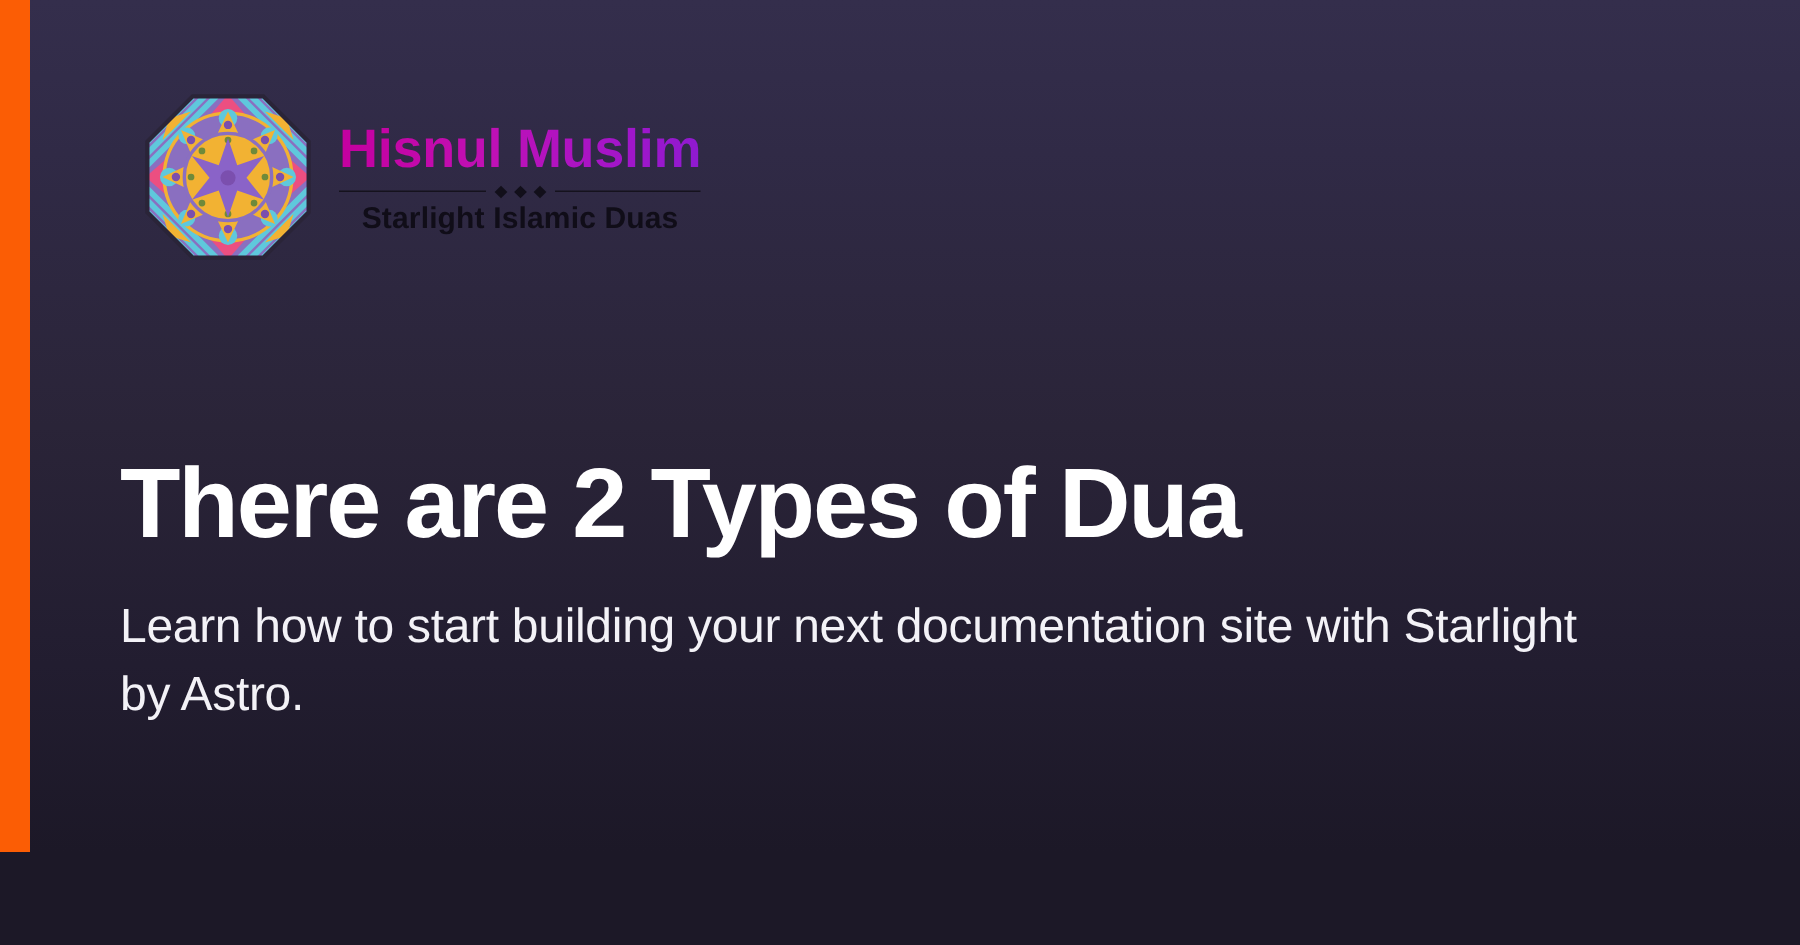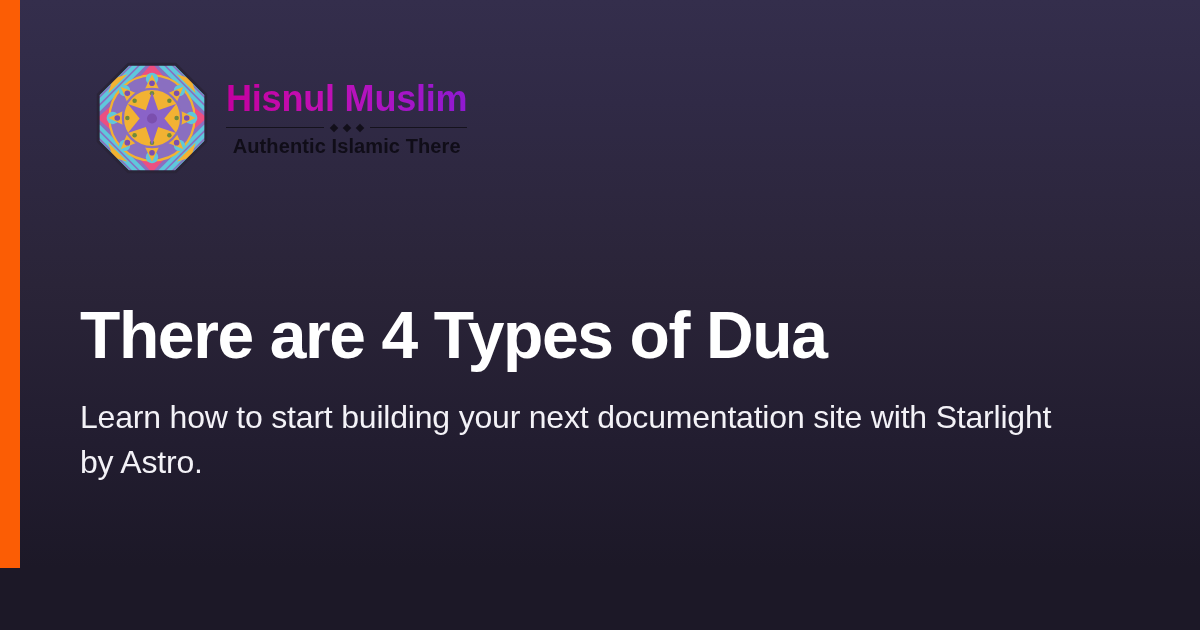--- a/index.html
+++ b/index.html
@@ -223,23 +223,23 @@
 
     <div id="logo-text-block">
       <div id="logo-title">Hisnul Muslim</div>
       <div id="logo-divider">
         <span class="divider-rule"></span>
         <span class="divider-diamond"></span>
         <span class="divider-diamond"></span>
         <span class="divider-diamond"></span>
         <span class="divider-rule"></span>
       </div>
-      <div id="logo-subtitle">Authentic Islamic There</div>
+      <div id="logo-subtitle">Starlight Islamic Duas</div>
     </div>
 
   </div>
 
   <div id="hero-copy">
-    <h1 id="hero-title">There are 4 Types of Dua</h1>
+    <h1 id="hero-title">There are 2 Types of Dua</h1>
     <p id="hero-subtitle">Learn how to start building your next documentation site with Starlight by Astro.</p>
   </div>
 
 </div>
 
 </body></html>

